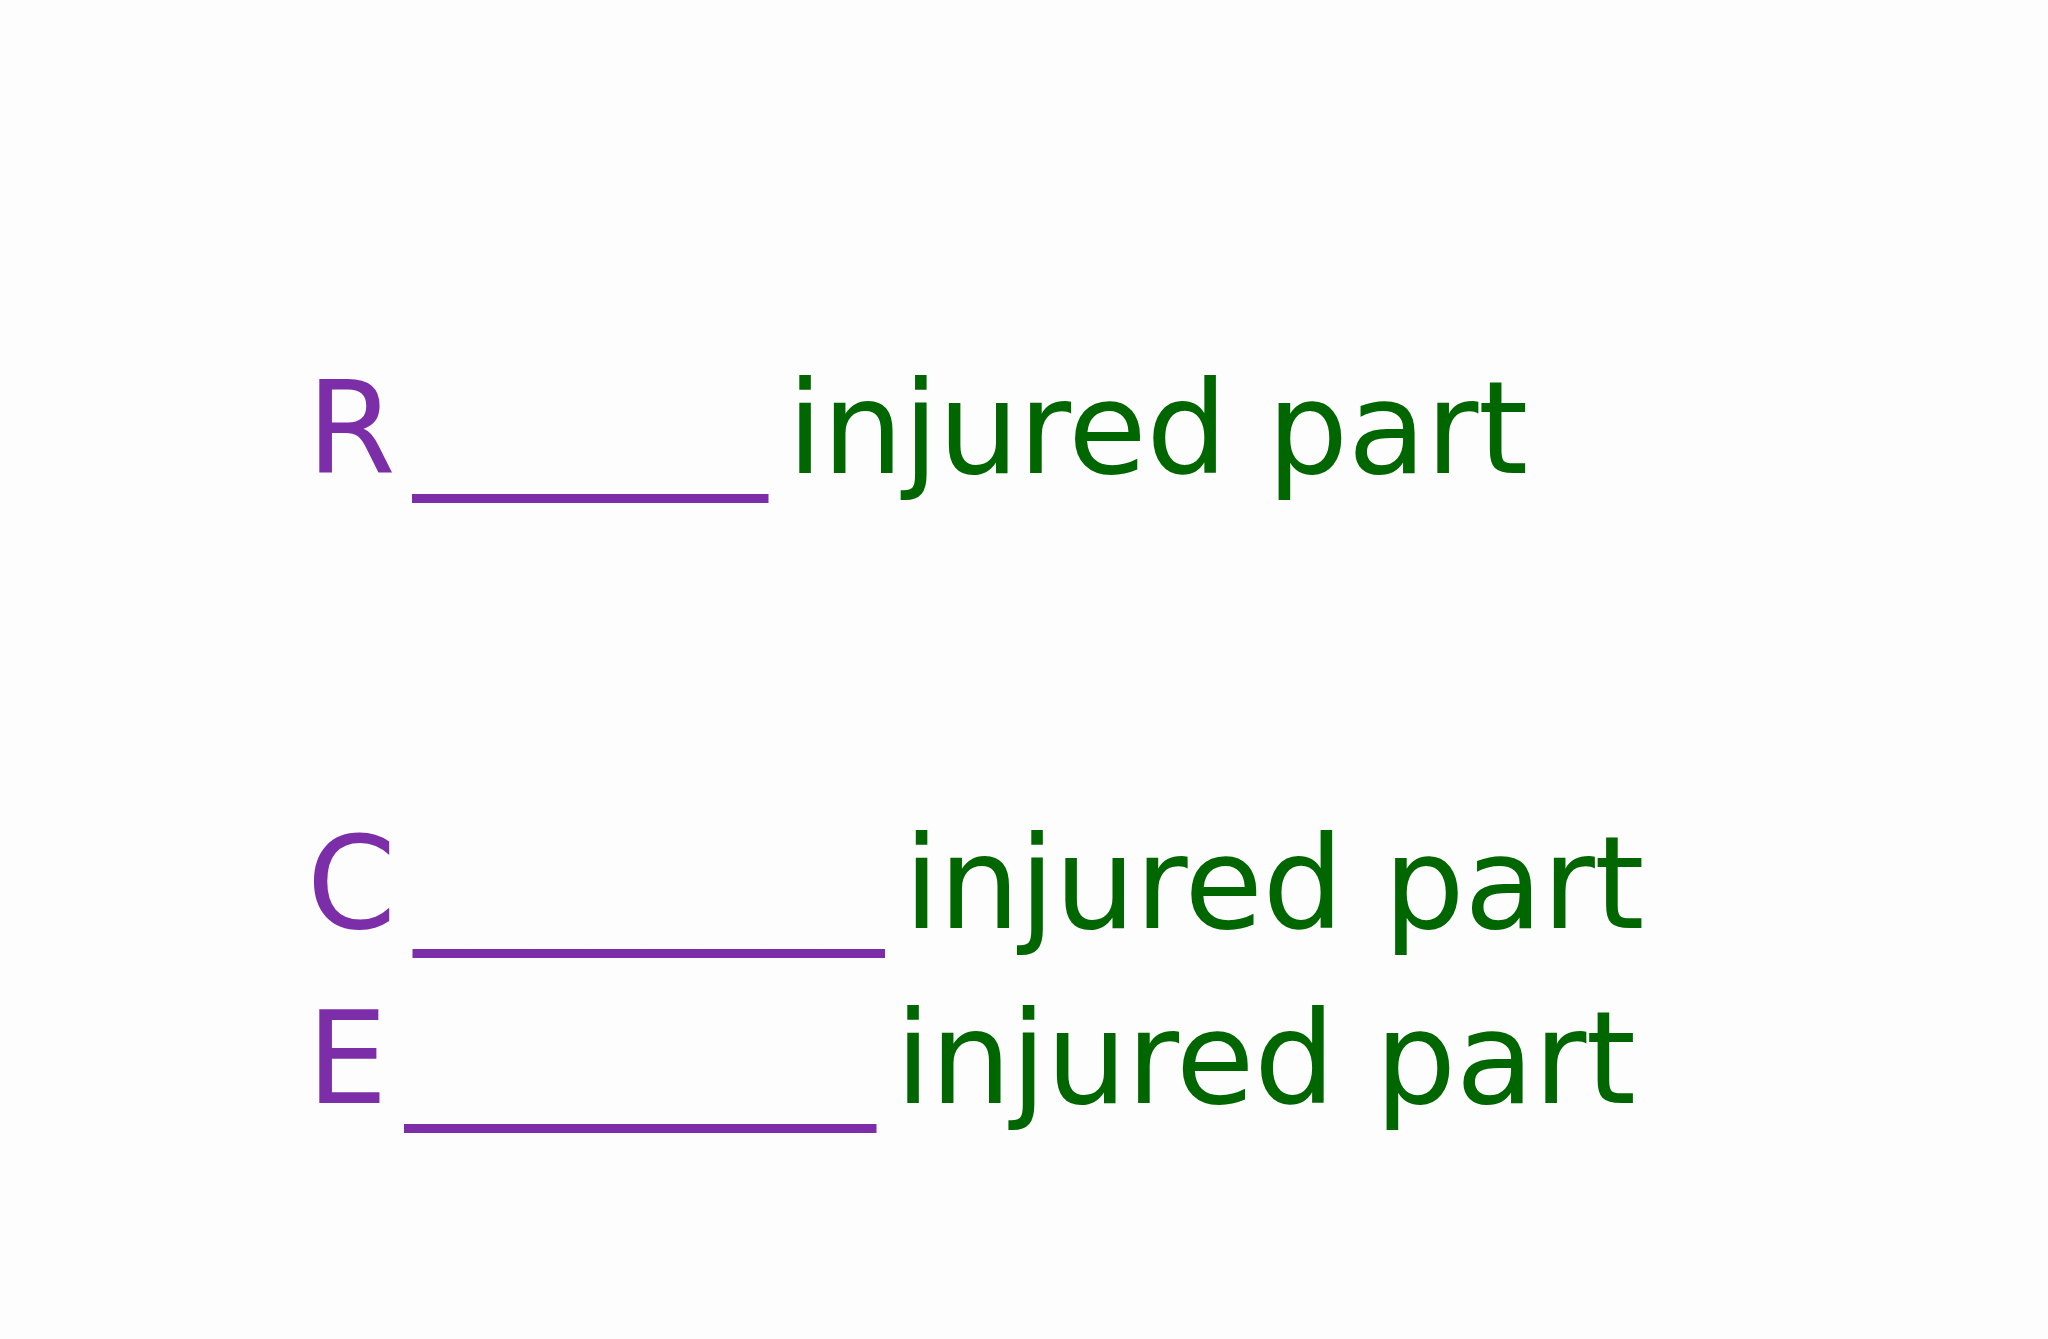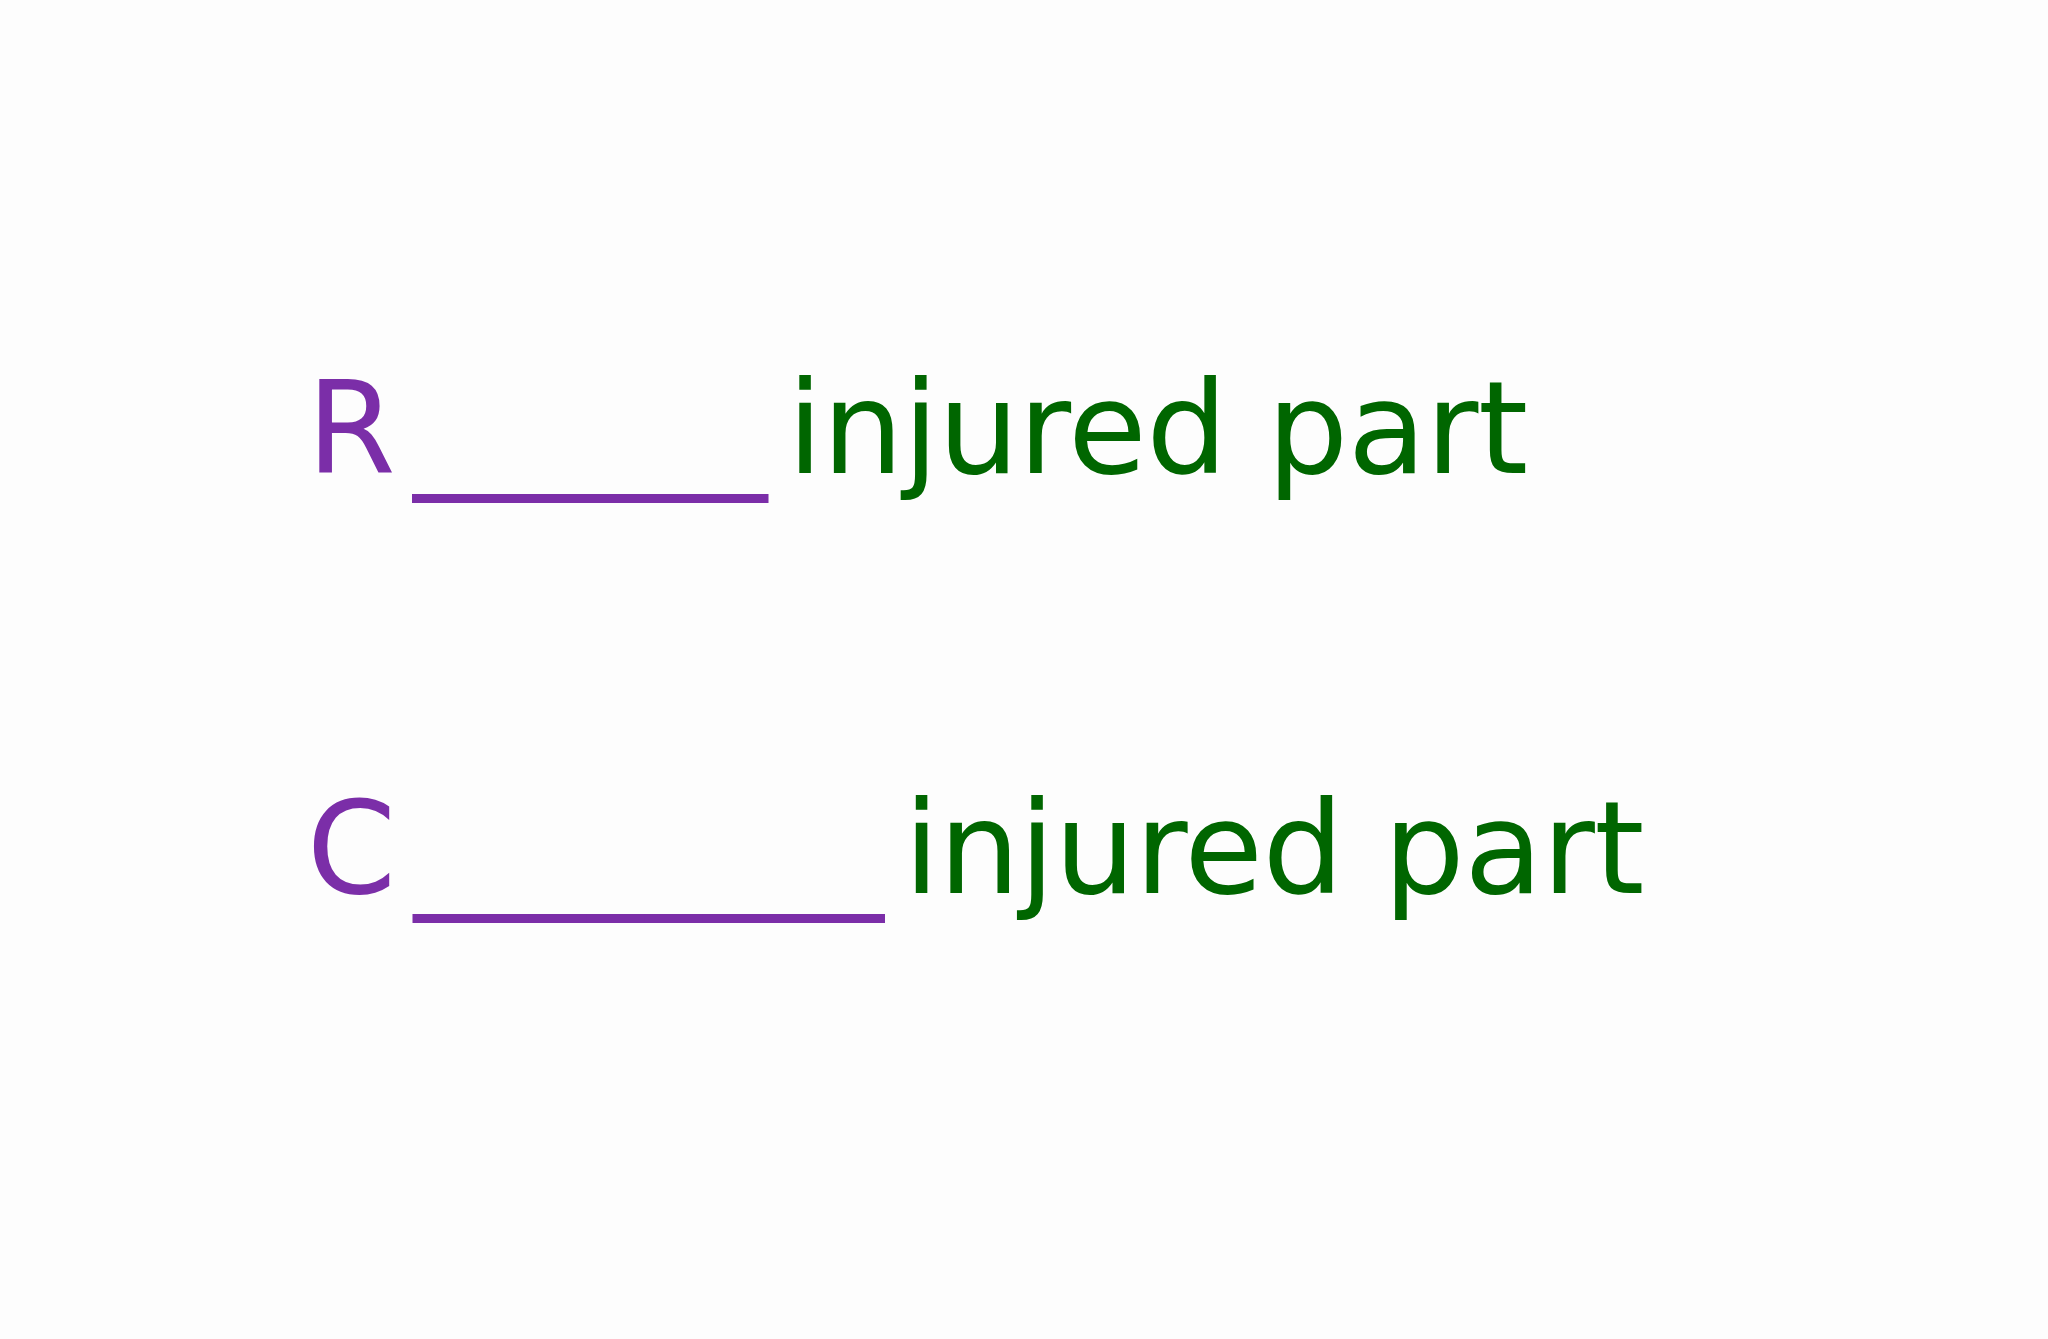--- a/index.html
+++ b/index.html
@@ -26,21 +26,21 @@
     position: absolute;
     white-space: pre;
     font-family: "DejaVu Sans", sans-serif;
     font-weight: 400;
     letter-spacing: -0.5px;
   }
 
   
   .line-1 { left: 146px; top: 205px;  font-size: 128px; }
   .line-2 { left: 138px; top: 415px;  font-size: 128px; }
-  .line-3 { left: 146px; top: 625px;  font-size: 128px; text-align: right; }
+  .line-3 { left: 146px; top: 660px;  font-size: 128px; text-align: right; }
   .line-4 { left: 146px; top: 835px;  font-size: 128px; }
 
   .seg {
     display: inline;
   }
 
   .purple {
     color: #7B2EA8;
   }
 
@@ -67,14 +67,17 @@
 
   <div class="line line-1">
     <span class="seg purple" style="color: rgb(123, 46, 168);">R</span><span class="gap gap-sm"></span><span class="seg blank" style="color: rgb(123, 46, 168);">______</span><span class="gap gap-md"></span><span class="seg green" style="color: rgb(0, 102, 0);">injured part</span>
   </div>
 
 
   <div class="line line-3">
     <span class="seg purple" style="color: rgb(123, 46, 168);">C</span><span class="gap gap-sm"></span><span class="seg blank" style="color: rgb(123, 46, 168);">________</span><span class="gap gap-md"></span><span class="seg green" style="color: rgb(0, 102, 0);">injured part</span>
   </div>
 
+  <div class="line line-4">
+    <span class="seg purple" style="color: rgb(123, 46, 168);">E</span><span class="gap gap-sm"></span><span class="seg blank" style="color: rgb(123, 46, 168);">________</span><span class="gap gap-md"></span><span class="seg green" style="color: rgb(0, 102, 0);">injured part</span>
+  </div>
 
 </div>
 
 </body></html>

